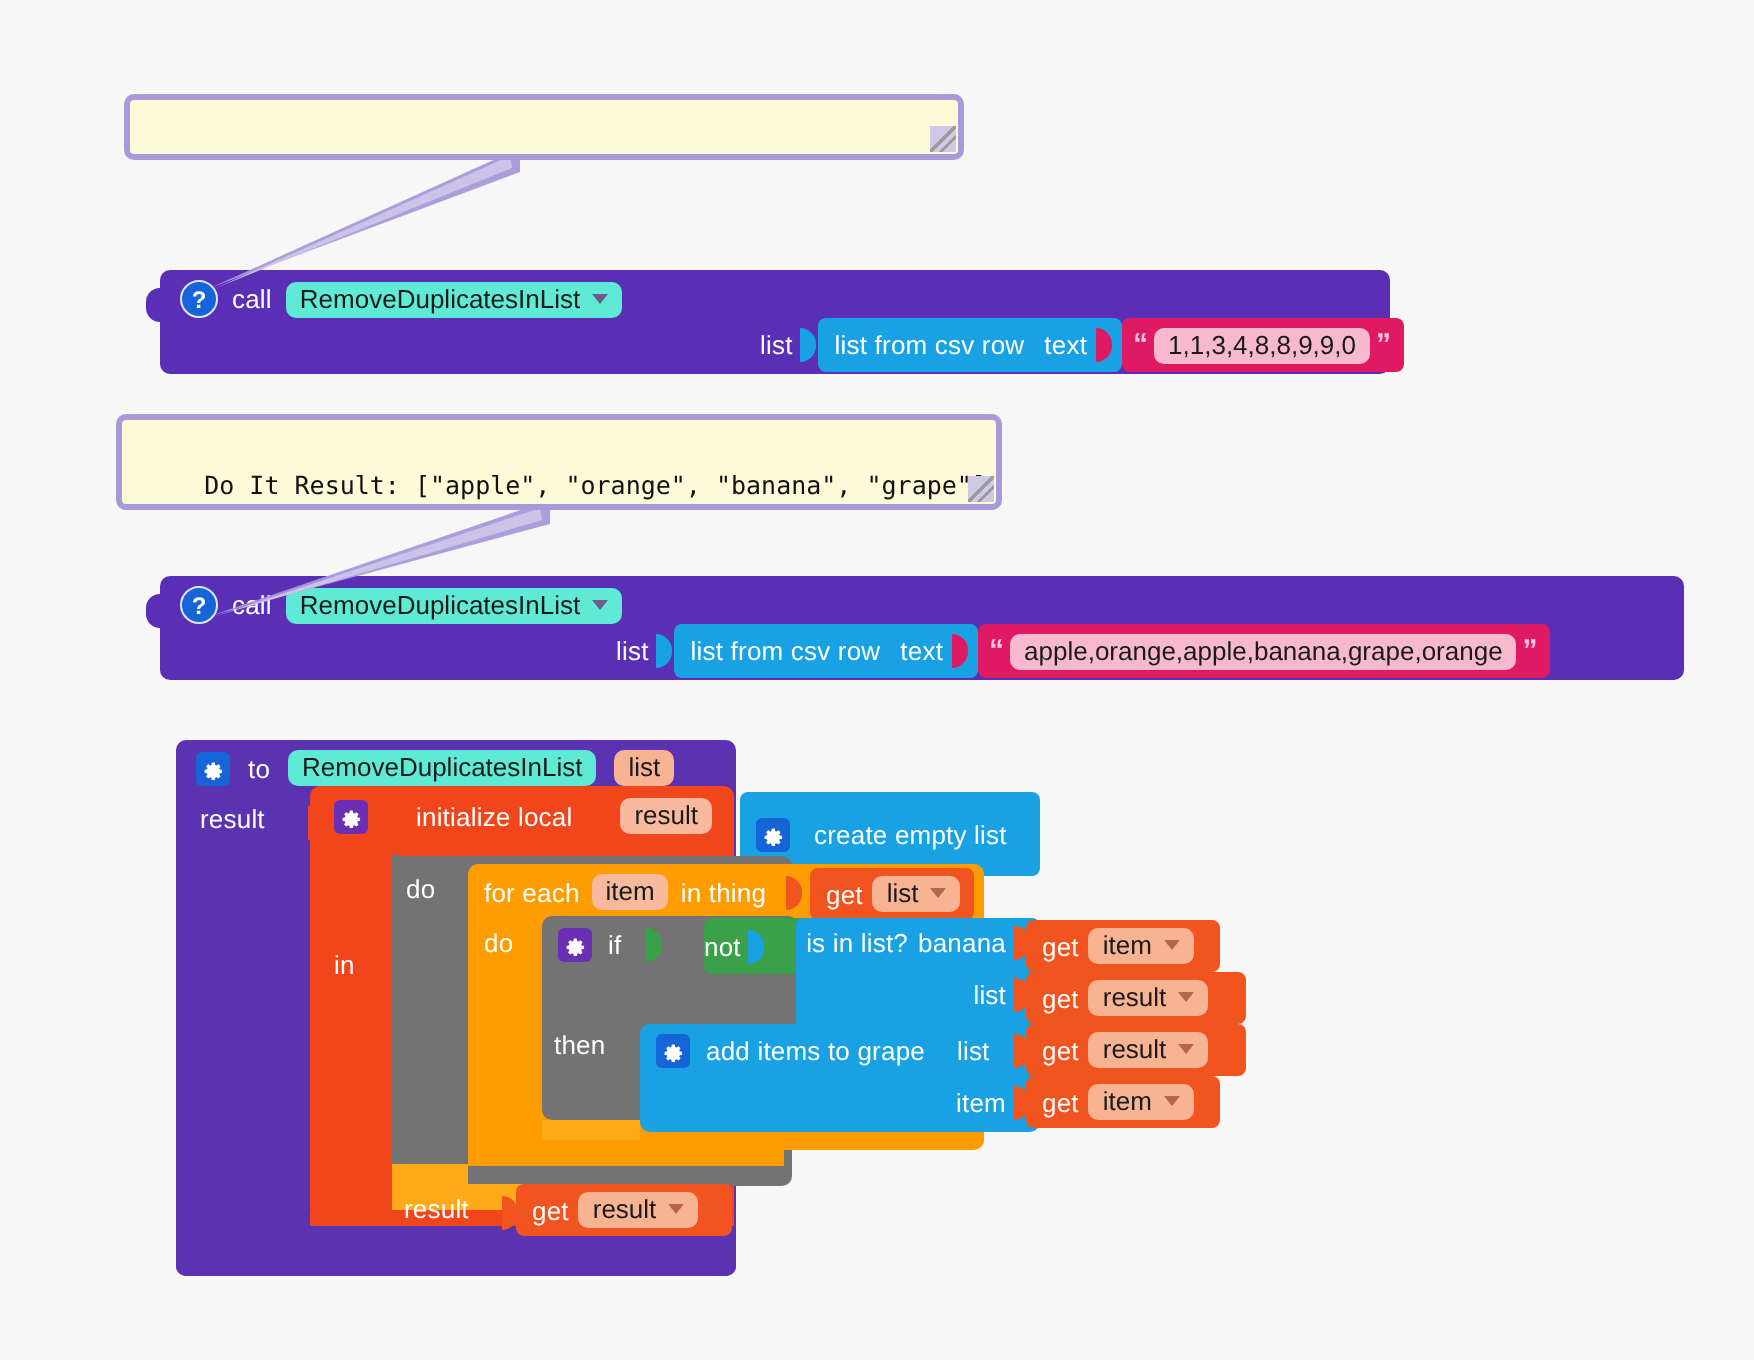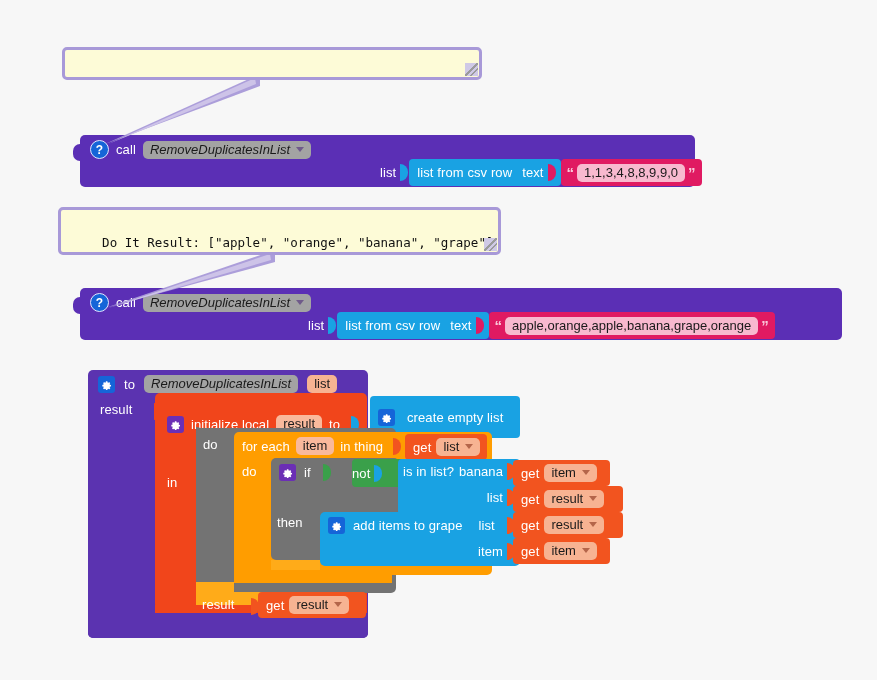--- a/index.html
+++ b/index.html
@@ -81,21 +81,21 @@
     flex:0 0 auto;box-sizing:border-box;
   }
 
   
   .chip{
     display:inline-flex;align-items:center;
     border-radius:5px;padding:1px 7px 2px 7px;
     font-size:13px;color:#1a1a1a;white-space:nowrap;
     flex:0 0 auto;
   }
-  .chip.grey{background:#a3a3a3;font-style:italic;}
+  .chip.grey{background:#5eead4;}
   .chip.peach{background:#f7b392;}
   .chip.peach2{background:#f9b99c;}
   .chip.pink{background:#f8b9cf;}
   .chip.ddown:after{
     content:"";margin-left:6px;
     border-left:4px solid transparent;border-right:4px solid transparent;
     border-top:5px solid #6f5a8a;
   }
   .chip.peach.ddown:after{border-top-color:#b4654a;}
   .chip.grey.ddown:after{border-top-color:#6f5a8a;}
@@ -123,21 +123,21 @@
     background:#e01a62;height:27px;border-radius:4px;
     display:flex;align-items:center;padding:0 3px;
   }
 
   
   #procBlock{left:88px;top:370px;width:280px;height:268px;border-radius:5px;}
   #procHdr{position:absolute;left:10px;top:5px;display:flex;align-items:center;gap:9px;}
   #procResultLbl{position:absolute;left:28px;top:400px;}
 
   #localInit{left:155px;top:393px;width:212px;height:215px;border-radius:5px;}
-  #localHdr{position:absolute;left:12px;top:22px;display:flex;align-items:center;gap:7px;}
+  #localHdr{position:absolute;left:12px;top:6px;display:flex;align-items:center;gap:24px;}
 
   #createEmpty{left:370px;top:396px;width:150px;height:42px;border-radius:4px;
       display:flex;align-items:center;gap:12px;padding-left:8px;}
 
   #doWrap{left:196px;top:428px;width:200px;height:165px;border-radius:5px;}
   #doLbl{position:absolute;left:203px;top:437px;}
 
   #forEach{left:234px;top:432px;width:258px;height:143px;border-radius:5px;}
   #forEachHdr{position:absolute;left:8px;top:5px;display:flex;align-items:center;gap:6px;}
 

